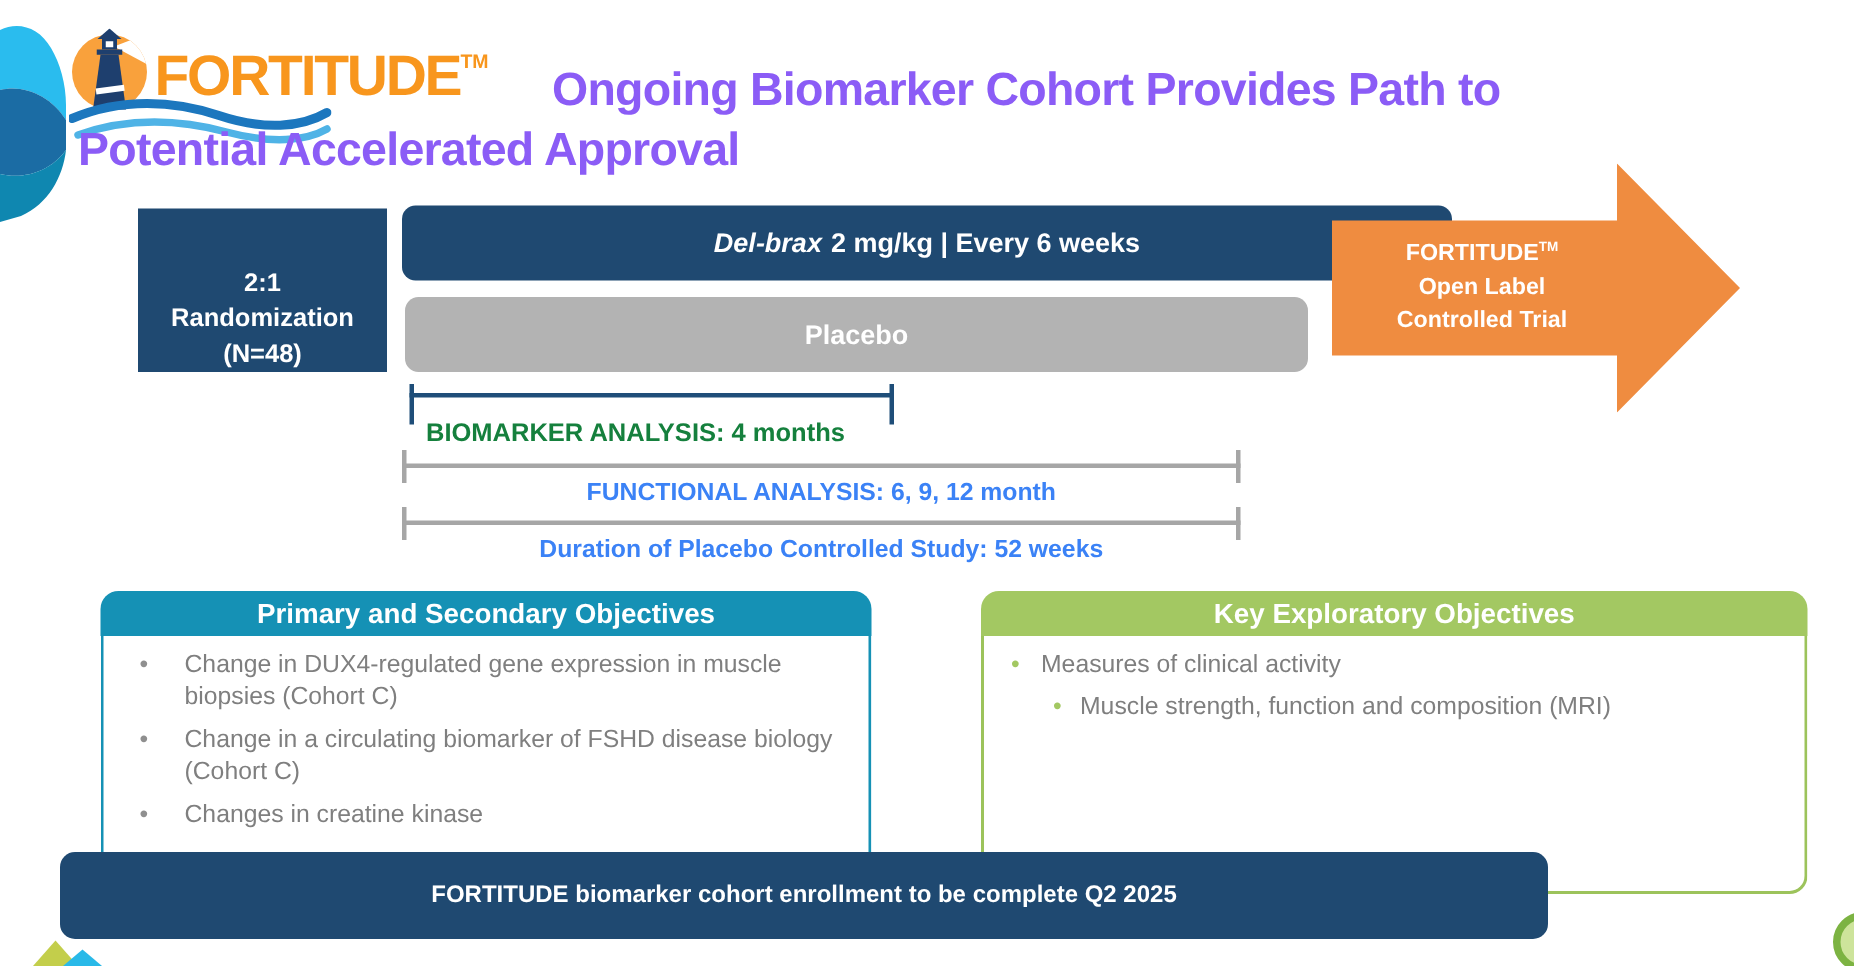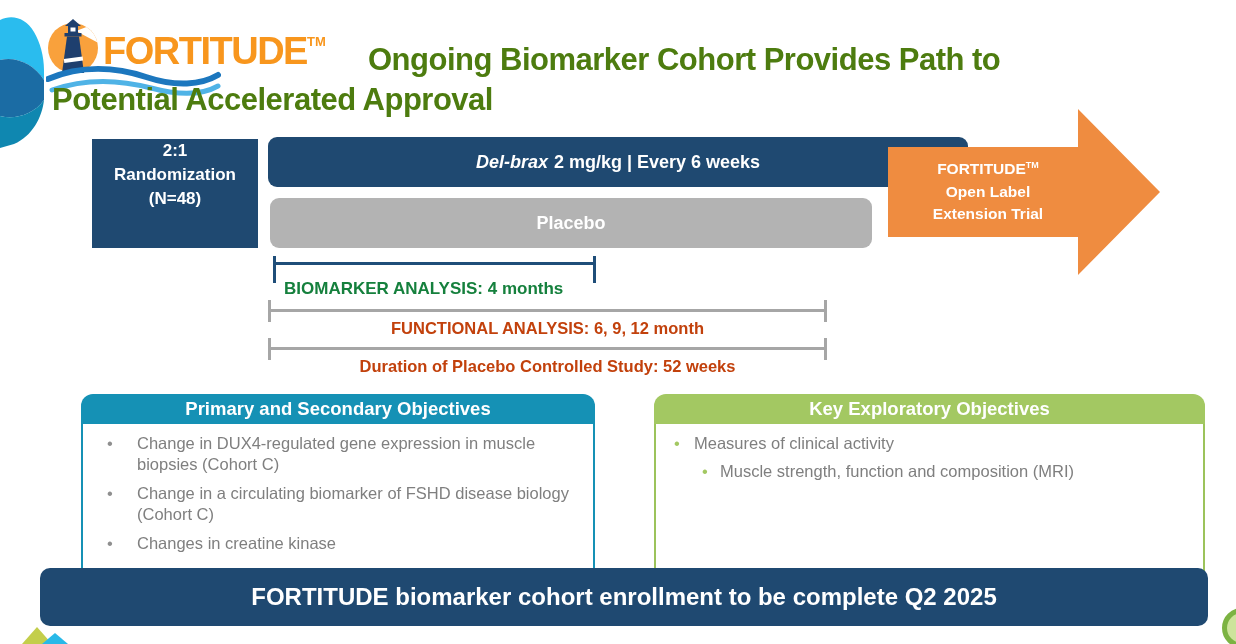--- a/index.html
+++ b/index.html
@@ -9,28 +9,28 @@
     font-family:"Liberation Sans", sans-serif;
   }
   .abs { position:absolute; }
 
   
   .brand-name {
     left:103px; top:30px; font-size:38px; font-weight:bold;
     letter-spacing:-1.5px; color:#F8961D;
   }
   .brand-name sup { font-size:13px; letter-spacing:0; vertical-align:18px; }
-  .title-line { color:#4d7c0f; font-weight:bold; font-size:31px; letter-spacing:-0.5px; white-space:nowrap; }
+  .title-line { color:#8b5cf6; font-weight:bold; font-size:31px; letter-spacing:-0.5px; white-space:nowrap; }
   .title-1 { left:368px; top:42px; }
   .title-2 { left:52px; top:82px; }
 
   
   .navy-box {
     background:#1F4971; color:#fff; font-weight:bold;
-    display:flex; align-items:flex-start; justify-content:center; text-align:center;
+    display:flex; align-items:flex-end; justify-content:center; text-align:center;
   }
   .rand-box { left:92px; top:139px; width:166px; height:109px; font-size:17px; line-height:1.4; }
   .bar { border-radius:9px; display:flex; align-items:center; justify-content:center;
          color:#fff; font-weight:bold; font-size:18px; }
   .delbrax { left:268px; top:137px; width:700px; height:50px; background:#1F4971; }
   .delbrax .drug { font-style:italic; margin-right:6px; }
   .placebo { left:270px; top:198px; width:602px; height:50px; background:#B3B3B3; }
 
   .arrow-label {
     left:898px; top:150px; width:180px; height:84px;
@@ -41,33 +41,33 @@
 
   .bracket { position:absolute; }
   .bracket .b-line { position:absolute; left:0; right:0; height:3px; background:currentColor; }
   .bracket .b-tick { position:absolute; top:0; bottom:0; width:3px; background:currentColor; }
   .bracket .b-tick.right { right:0; }
   .bracket.blue { color:#1F4E79; }
   .bracket.gray { color:#A6A6A6; }
 
   .bracket-label { font-weight:bold; white-space:nowrap; }
   .lbl-biomarker { left:284px; top:279px; font-size:17px; color:#15803d; }
-  .lbl-center { left:268px; width:559px; text-align:center; font-size:16.5px; color:#c2410c; }
+  .lbl-center { left:268px; width:559px; text-align:center; font-size:16.5px; color:#3b82f6; }
 
   
   .card { width:551px; top:394px; }
   .card-header {
     height:30px; border-radius:12px 12px 0 0; color:#fff; font-weight:bold;
     font-size:18.5px; display:flex; align-items:center; justify-content:center;
   }
   .card-body {
     background:#fff; height:172px; border-radius:0 0 12px 12px;
     padding:9px 8px 0 8px;
   }
-  .card.primary { left:44px;padding-left:37px; }
+  .card.primary { left:30px;padding-left:37px; }
   .card.primary .card-header { background:#1591B5; }
   .card.primary .card-body { border:2px solid #1591B5; border-top:none; }
   .card.exploratory { left:654px;border-radius:23px; }
   .card.exploratory .card-header { background:#A3C862; }
   .card.exploratory .card-body { border:2px solid #9CC35B; border-top:none; }
 
   .card ul { list-style:none; }
   .card li {
     position:relative; color:#7F7F7F; font-size:16.5px; line-height:1.3;
     margin-bottom:7px;
@@ -78,22 +78,22 @@
   }
   .card.exploratory li { padding-left:30px; }
   .card.exploratory li::before {
     content:"•"; position:absolute; left:10px; color:#A3C862;
   }
   .card.exploratory li.sub { padding-left:56px; }
   .card.exploratory li.sub::before { left:38px; }
 
   
   .banner {
-    left:40px; top:568px; width:1168px; height:58px; border-radius:10px;
-    font-size:24px;
+    left:40px; top:568px; width:992px; height:58px; border-radius:10px;
+    font-size:16px;
   }
 
   
   .tri { width:0; height:0; }
   .tri-green { left:22px; top:627px; border-left:15px solid transparent;
     border-right:15px solid transparent; border-bottom:17px solid #C3CE4B; }
   .tri-cyan { left:42px; top:633px; border-left:13px solid transparent;
     border-right:13px solid transparent; border-bottom:11px solid #29B9E8; }
   .green-orb {
     left:1222px; top:608px; width:40px; height:40px; border-radius:50%;
@@ -152,21 +152,21 @@
 </div>
 
 <svg class="abs" style="left:888px;top:109px" width="272" height="166" viewBox="0 0 272 166" aria-hidden="true">
   <polygon points="0,38 190,38 190,0 272,83 190,166 190,128 0,128" fill="#EF8C40"></polygon>
 </svg>
 <div class="abs arrow-label">
   <div>
     <span>FORTITUDE</span><sup>TM</sup>
   </div>
   <div>Open Label</div>
-  <div>Extension Trial</div>
+  <div>Controlled Trial</div>
 </div>
 
 <div class="bracket blue" style="left:273px;top:256px;width:323px;height:27px;">
   <div class="b-line" style="top:6px;"></div>
     <div class="b-tick"></div>
     <div class="b-tick right"></div>
 </div>
 <div class="abs bracket-label lbl-biomarker">BIOMARKER ANALYSIS: 4 months</div>
 
 <div class="bracket gray" style="left:268px;top:300px;width:559px;height:22px;">

